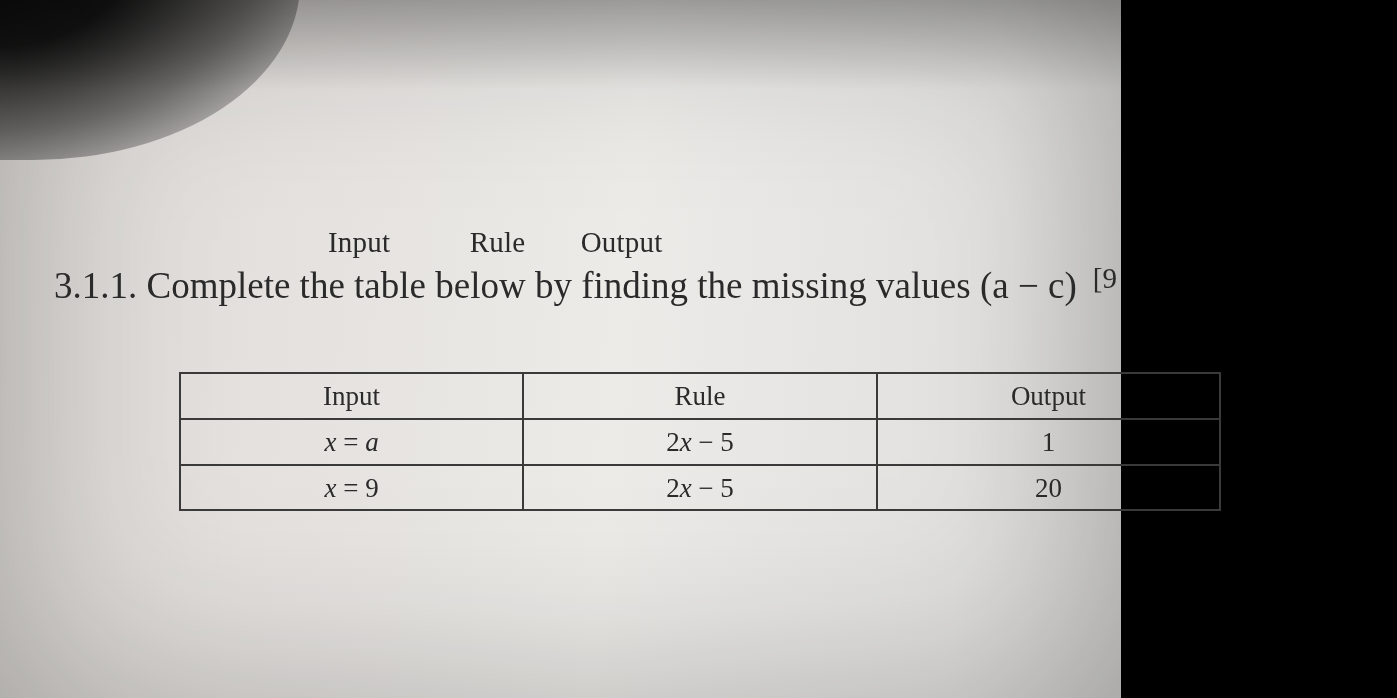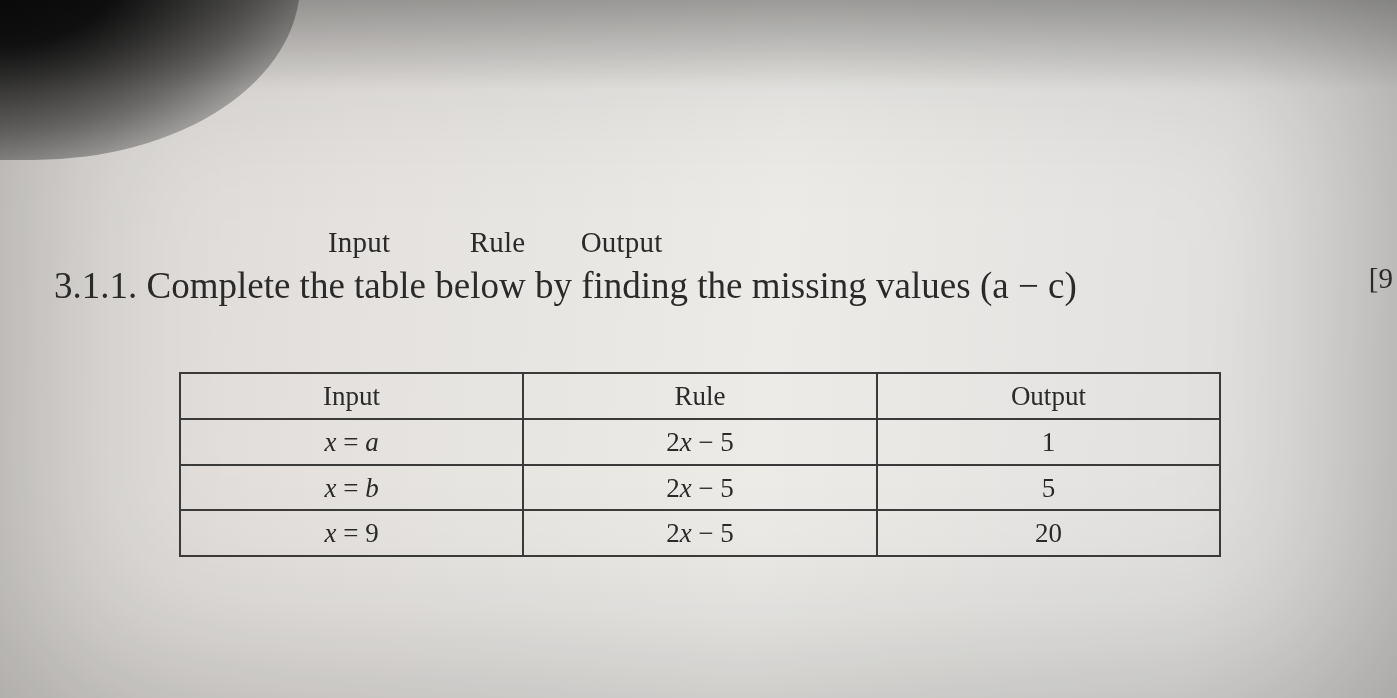--- a/index.html
+++ b/index.html
@@ -6,21 +6,21 @@
     margin: 0;
     padding: 0;
     width: 1397px;
     height: 698px;
     overflow: hidden;
     font-family: "Times New Roman", Times, serif;
     background: #000;
   }
   .page {
     position: relative;
-    width: 1397px;
+    width: 1121px;
     height: 698px;
     background: linear-gradient(95deg, #d8d5d2 0%, #e4e1de 25%, #ecebe8 55%, #e2e1df 85%, #d3d2d0 100%);
     box-shadow: inset 0 0 200px rgba(0,0,0,0.25);
     text-decoration: underline;
   }
   
   .corner-shadow {
     position: absolute;
     top: -60px;
     left: -80px;
@@ -134,25 +134,20 @@
         <th>Input</th>
         <th>Rule</th>
         <th>Output</th>
       </tr>
       <tr>
         <td><span class="mi">x</span> = <span class="mi">a</span></td>
         <td>2<span class="mi">x</span> − 5</td>
         <td>1</td>
       </tr>
       <tr>
-        <td><span class="mi">x</span> = <span class="mi">b</span></td>
-        <td>2<span class="mi">x</span> − 5</td>
-        <td>5</td>
-      </tr>
-      <tr>
         <td><span class="mi">x</span> = <span>9</span></td>
         <td>2<span class="mi">x</span> − 5</td>
         <td>20</td>
       </tr>
     </tbody>
       </table>
   </div>
 
 </div>
 

